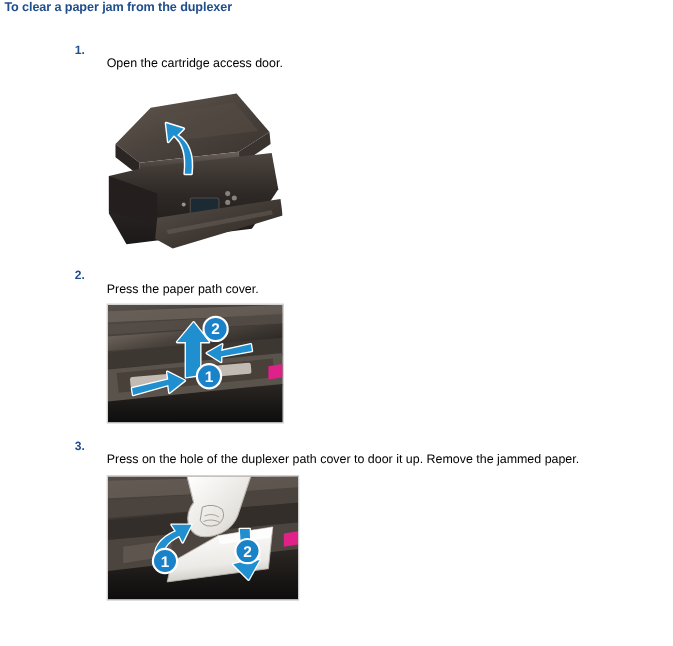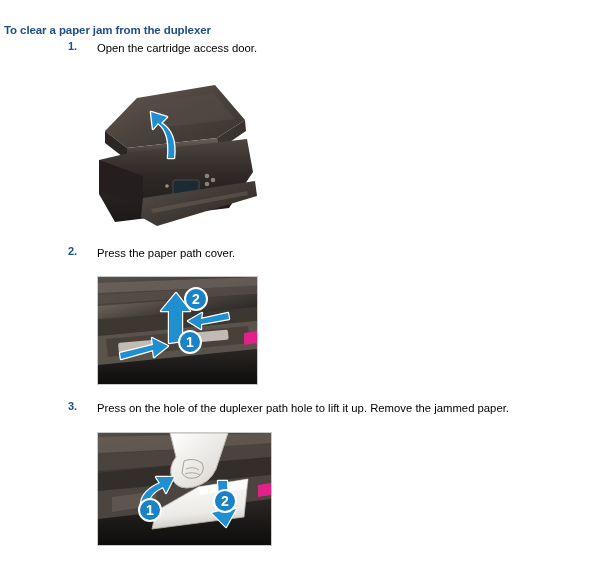--- a/index.html
+++ b/index.html
@@ -13,21 +13,21 @@
     position: relative;
     font-family: "Liberation Sans", sans-serif;
     color: #000000;
     overflow: hidden;
   }
 
   
   .doc-heading {
     position: absolute;
     left: 4px;
-    top: 24px;
+    top: 1px;
     font-size: 11.5px;
     font-weight: bold;
     color: #1f4e8c;
     letter-spacing: -0.1px;
     white-space: nowrap;
   }
 
   
   .step {
     position: absolute;
@@ -40,21 +40,21 @@
     top: 0;
     width: 22px;
     text-align: left;
     font-size: 11px;
     font-weight: bold;
     color: #1f4e8c;
   }
   .step-text {
     position: absolute;
     left: 97px;
-    top: 2px;
+    top: 12px;
     font-size: 11.3px;
     color: #000000;
     white-space: nowrap;
   }
 
   
   .figure {
     position: absolute;
     overflow: hidden;
   }
@@ -204,21 +204,21 @@
     </g>
     <g>
       <circle cx="98" cy="22" r="11" fill="#1a82c8" stroke="#ffffff" stroke-width="2"></circle>
       <text x="98" y="27" text-anchor="middle" font-family="Liberation Sans, sans-serif" font-size="14" font-weight="bold" fill="#ffffff">2</text>
     </g>
   </svg>
 </div>
 
 <div class="step" style="top:400px;">
   <span class="step-num">3.</span>
-  <span class="step-text">Press on the hole of the duplexer path hole to lift it up. Remove the jammed paper.</span>
+  <span class="step-text">Press on the hole of the duplexer path cover to door it up. Remove the jammed paper.</span>
 </div>
 
 <div class="figure" id="figure-duplexer">
   <svg width="173" height="112" viewBox="0 0 173 112">
     <defs>
       <linearGradient id="dp-bg" x1="0" y1="0" x2="0.3" y2="1">
         <stop offset="0%" stop-color="#554d47"></stop>
         <stop offset="40%" stop-color="#38322e"></stop>
         <stop offset="100%" stop-color="#141313"></stop>
       </linearGradient>

